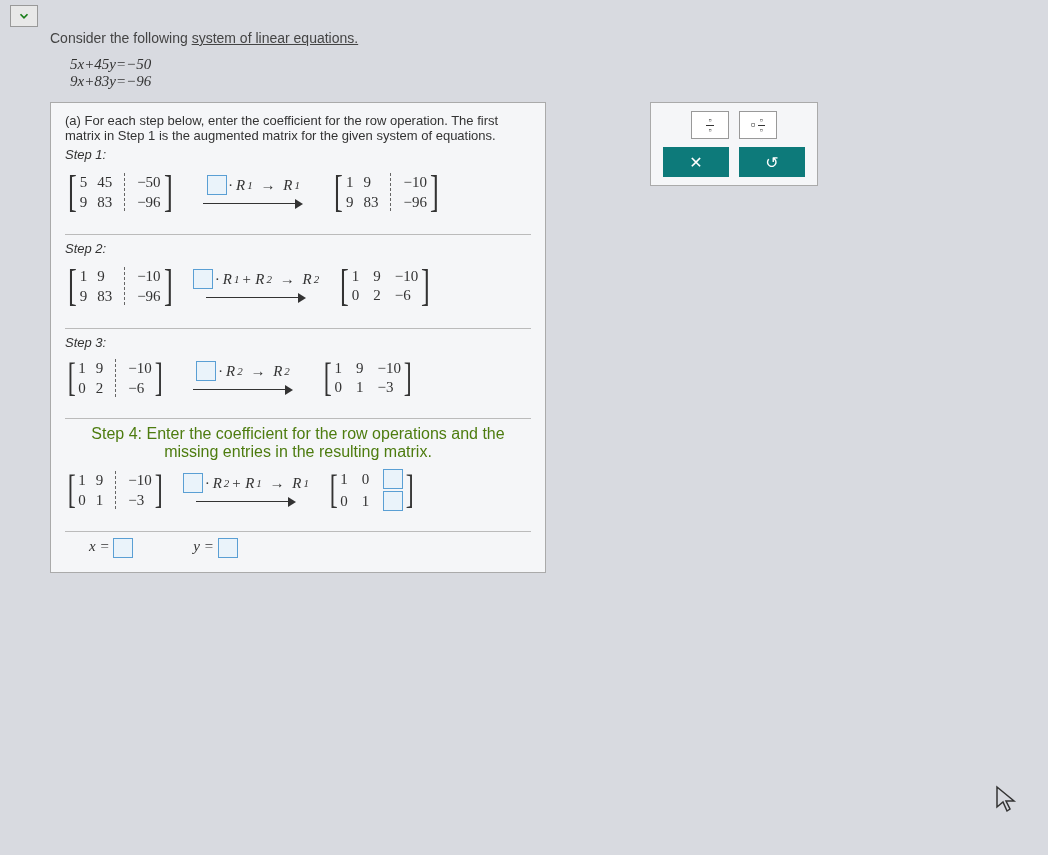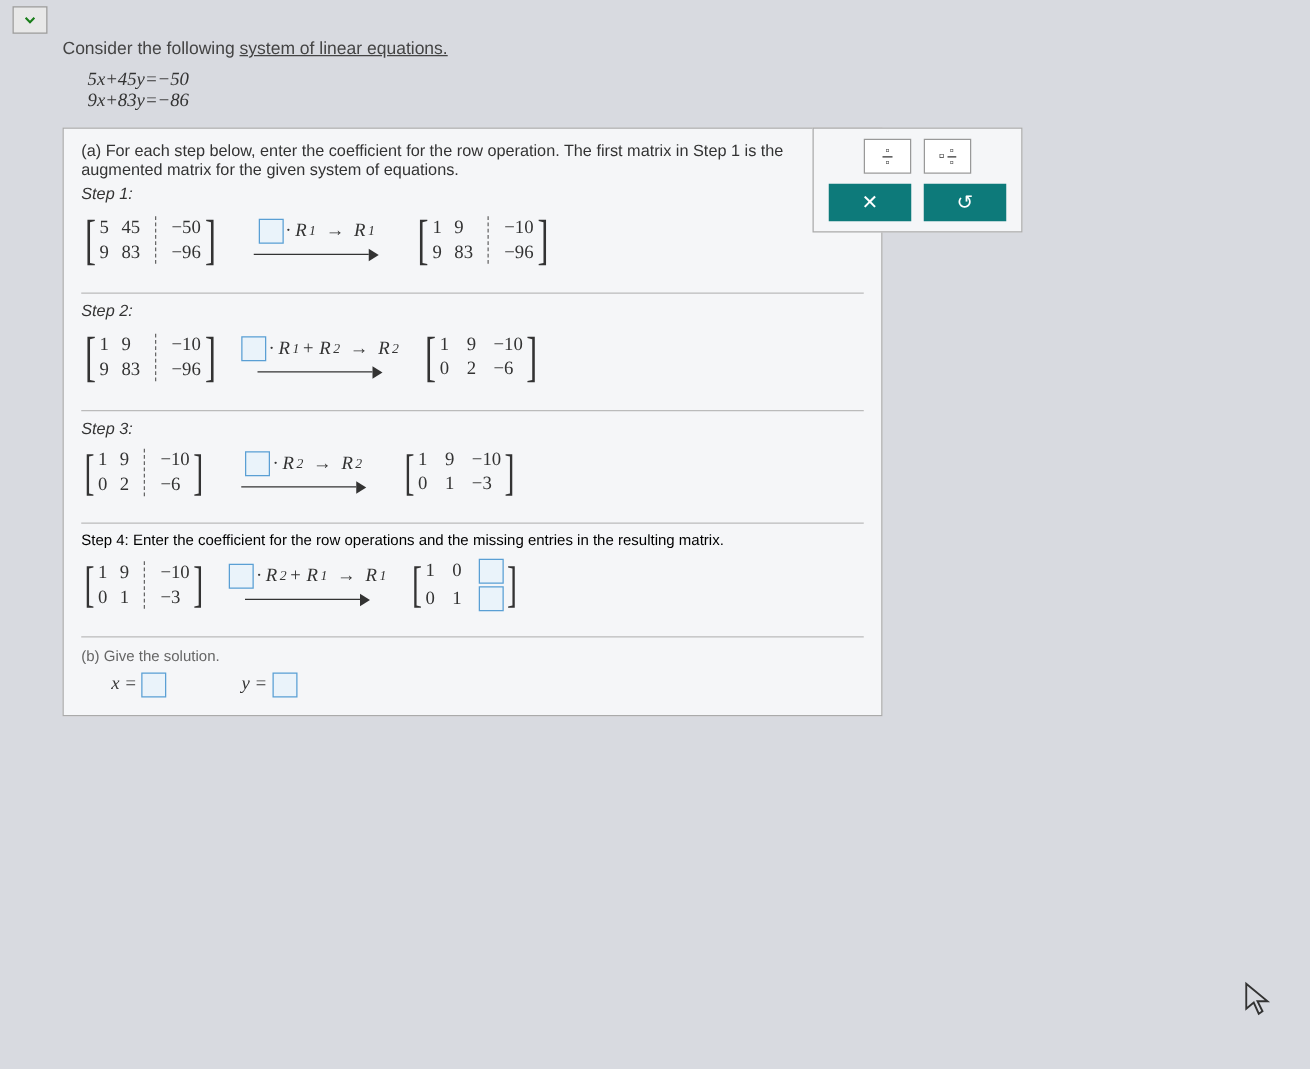--- a/index.html
+++ b/index.html
@@ -37,21 +37,21 @@
     .underline-link { text-decoration: underline; color: #444;}
     .equations {
       margin: 10px 0 8px 20px;
       font-size: 15px;
       font-style: italic;
       font-family: 'Times New Roman', serif;
     }
     .instruction { font-size: 14px; color: #333; line-height: 1.7; }
     .work-area { position: relative; margin-top: 12px; }
     .main-box {
-      width: 656px;
+      width: 496px;
       background: #f5f6f8;
       border: 1px solid #aaa;
       padding: 10px 14px 14px;
       font-size: 13px;
     }
     .part-header {
       font-size: 13px;
       color: #333;
       margin-bottom: 4px;
     }
@@ -129,21 +129,21 @@
       height: 20px;
       border: 1px solid #5a9fd4;
       background: #eaf3fa;
       vertical-align: middle;
       text-align: center;
       font-style: normal;
       font-size: 13px;
     }
     .sub { font-size: 11px; vertical-align: sub; }
     hr.dashed { border: none; border-top: 1px solid #bbb; margin: 6px 0;}
-    .step4-text { font-size: 12px; color: #000000; margin: 2px 0 6px; }
+    .step4-text { font-size: 16px; color: #4d7c0f; margin: 2px 0 6px; text-align: center; }
     .part-b { font-size: 12px; color: #666; margin-top: 8px; display: flex; align-items: center; gap: 40px;}
     .sol-row { margin-top: 6px; margin-left: 24px; display: flex; gap: 60px; font-family: 'Times New Roman', serif; font-style: italic; font-size: 15px;}
     
     .toolbar {
       position: absolute;
       left: 600px;
       top: 0;
       width: 168px;
       border: 1px solid #aaa;
       background: #f5f6f8;
@@ -193,21 +193,21 @@
       <path d="M6 9l6 6 6-6" fill="none" stroke="#1a7e1a" stroke-width="3"></path>
     </svg>
 </div>
 
 <div class="content">
   <div class="intro-text">
     <span>Consider the following </span><span class="underline-link">system of linear equations.</span>
   </div>
   <div class="equations">
     <div>5x+45y=−50</div>
-    <div>9x+83y=−86</div>
+    <div>9x+83y=−96</div>
   </div>
 
   <div class="work-area">
     <div class="main-box">
       <div class="part-header">(a) For each step below, enter the coefficient for the row operation. The first matrix in Step 1 is the augmented matrix for the given system of equations.</div>
       <div class="step-label">Step 1:</div>
 
       <div class="step-row">
         <div class="matrix">
           <span class="bracket">[</span>
@@ -355,21 +355,20 @@
               <span class="input-box"></span>
             <span>0</span>
               <span>1</span>
               <span class="input-box"></span>
           </div>
           <span class="bracket small">]</span>
         </div>
       </div>
 
       <hr class="dashed">
-      <div class="part-b">(b) Give the solution.</div>
       <div class="sol-row">
         <div><span>x =</span> <span class="input-box"></span></div>
         <div><span>y =</span> <span class="input-box"></span></div>
       </div>
     </div>
 
     <div class="toolbar">
       <div class="toolbar-row">
         <div class="tool-btn">
           <div class="frac-outer">

